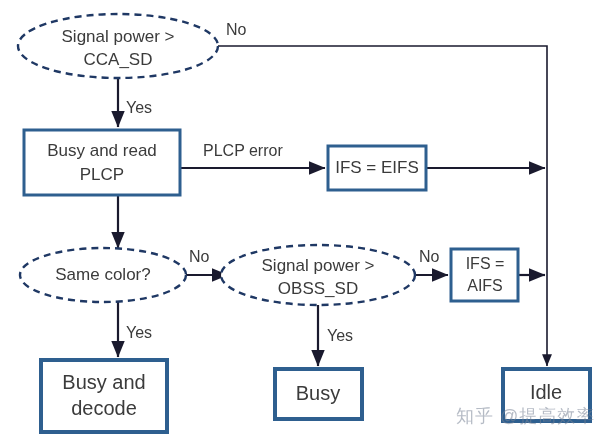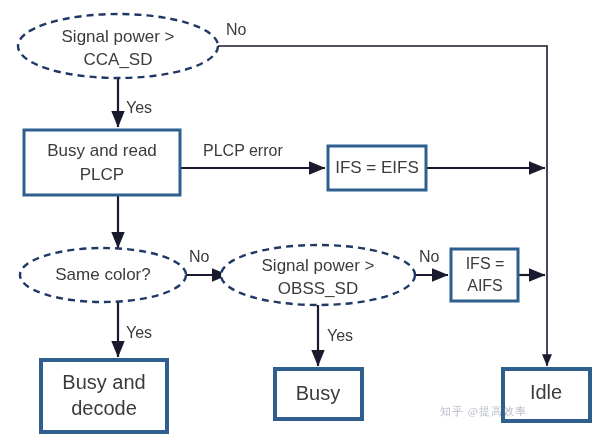--- a/index.html
+++ b/index.html
@@ -58,24 +58,24 @@
     stroke-width: 2.2;
     fill: none;
   }
   .connector-thin {
     stroke: #1a1a2e;
     stroke-width: 1.6;
     fill: none;
   }
   .watermark {
     position: absolute;
-    left: 440px;
+    left: 456px;
     top: 404px;
-    font-family: Liberation Serif, serif;
-    font-size: 11px;
+    font-family: Liberation Sans, sans-serif;
+    font-size: 18px;
     color: rgba(120, 132, 150, 0.55);
     letter-spacing: 1px;
     white-space: nowrap;
     user-select: none;
   }
 </style>
 </head>
 <body>
 
 <div id="canvas">

